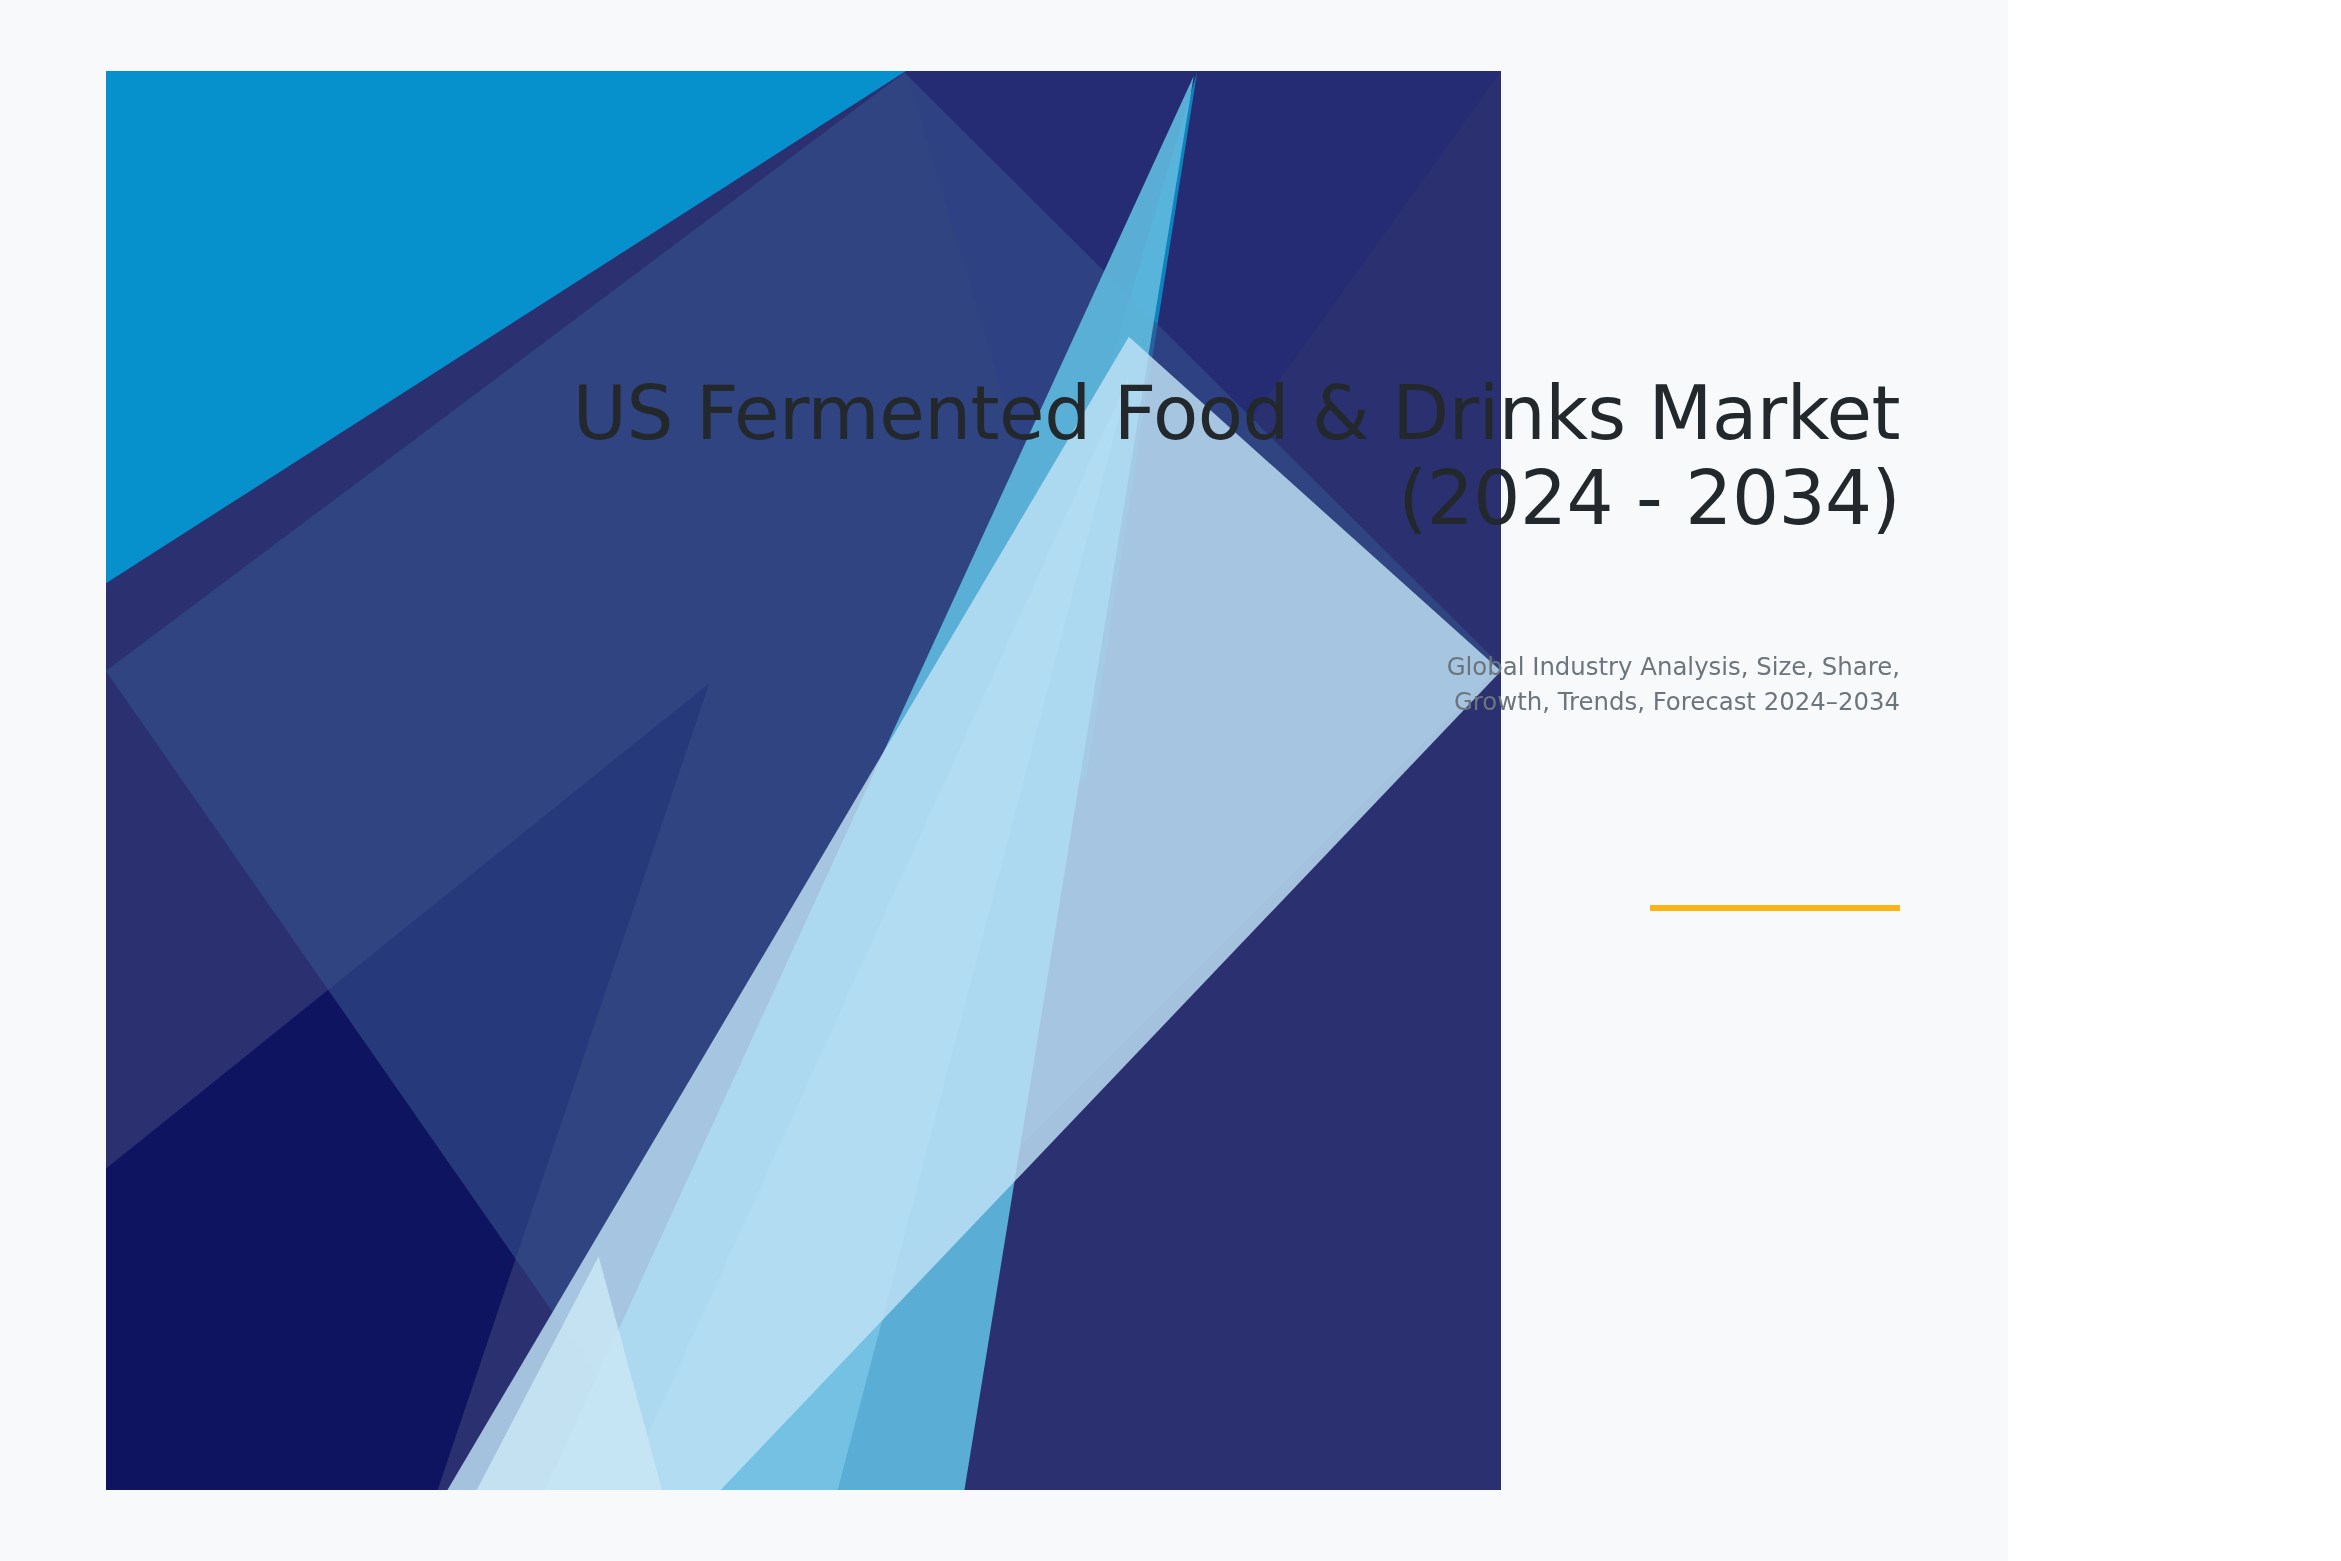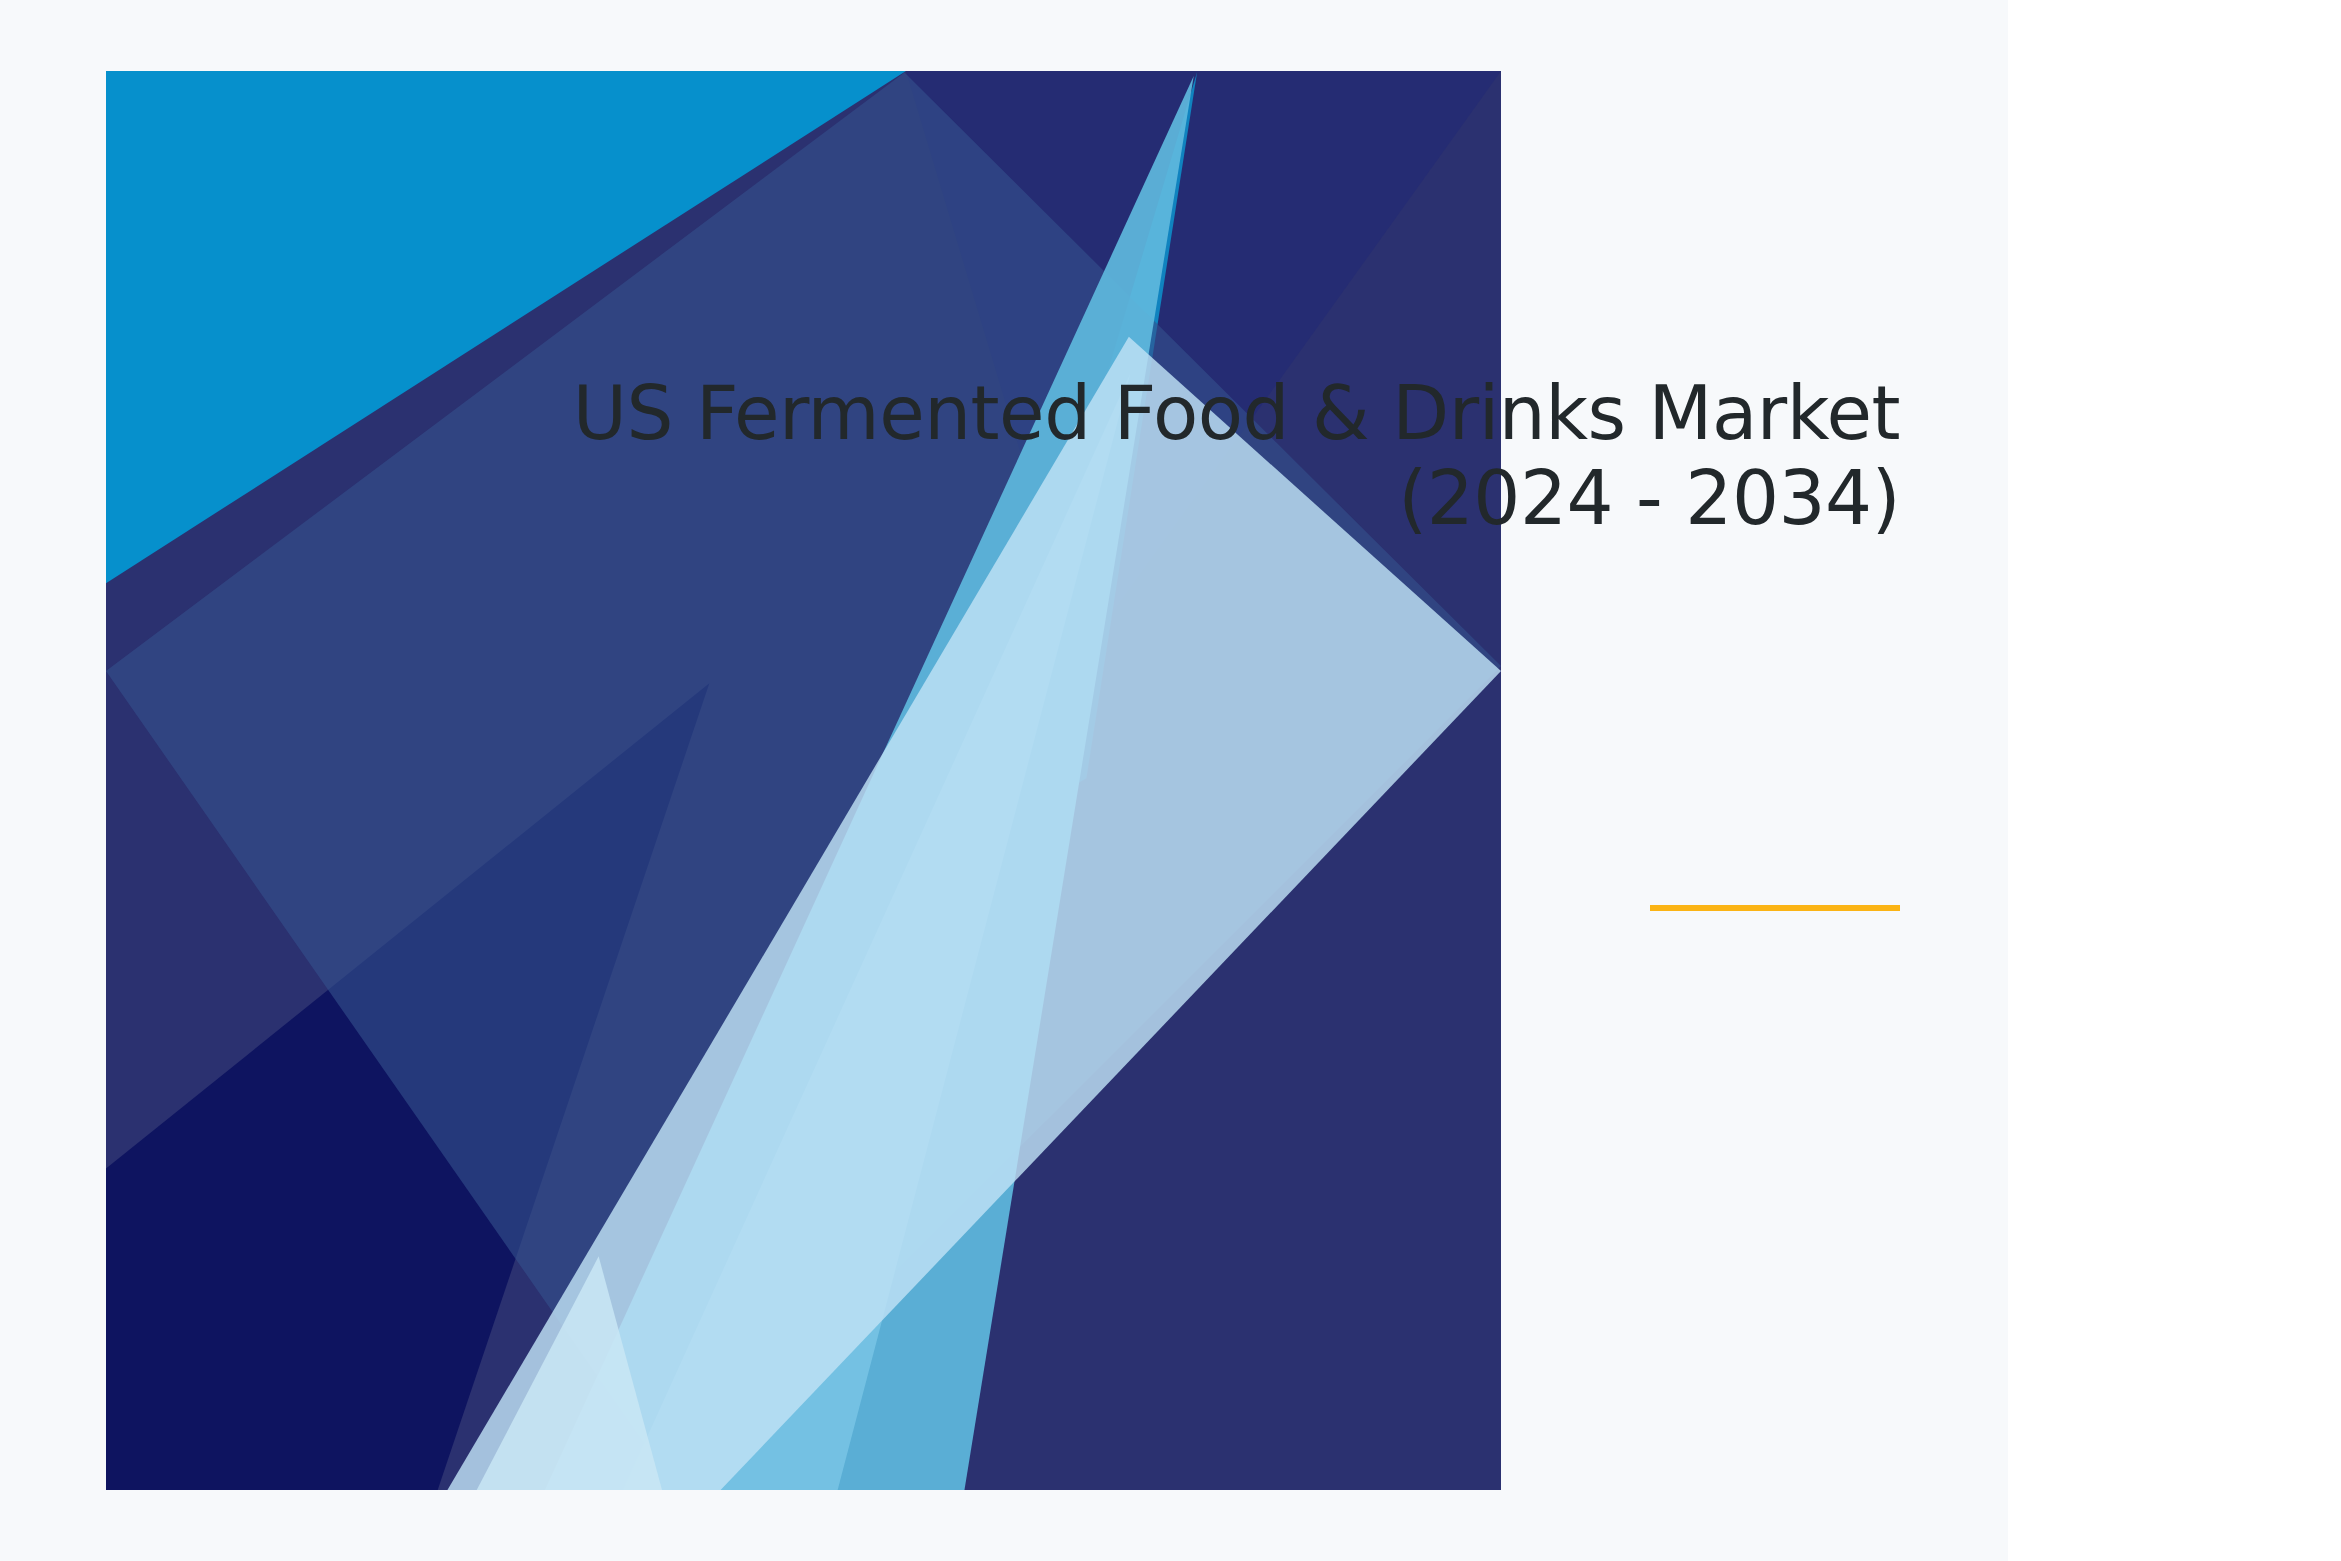--- a/index.html
+++ b/index.html
@@ -108,15 +108,17 @@
 
     </svg>
   </div>
 
   <div class="title-block">
     <h1 class="report-title">US Fermented Food &amp; Drinks Market
 (2024 - 2034)</h1>
     <div class="title-underline"></div>
   </div>
 
+  <p class="report-subtitle">Global Industry Analysis, Size, Share,
+Growth, Trends, Forecast 2024–2034</p>
 
 </div>
 
 
 </body></html>

